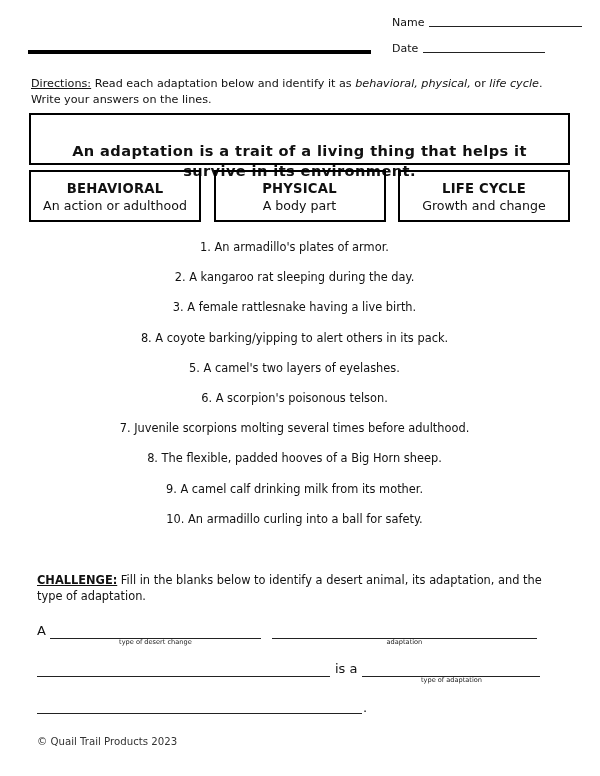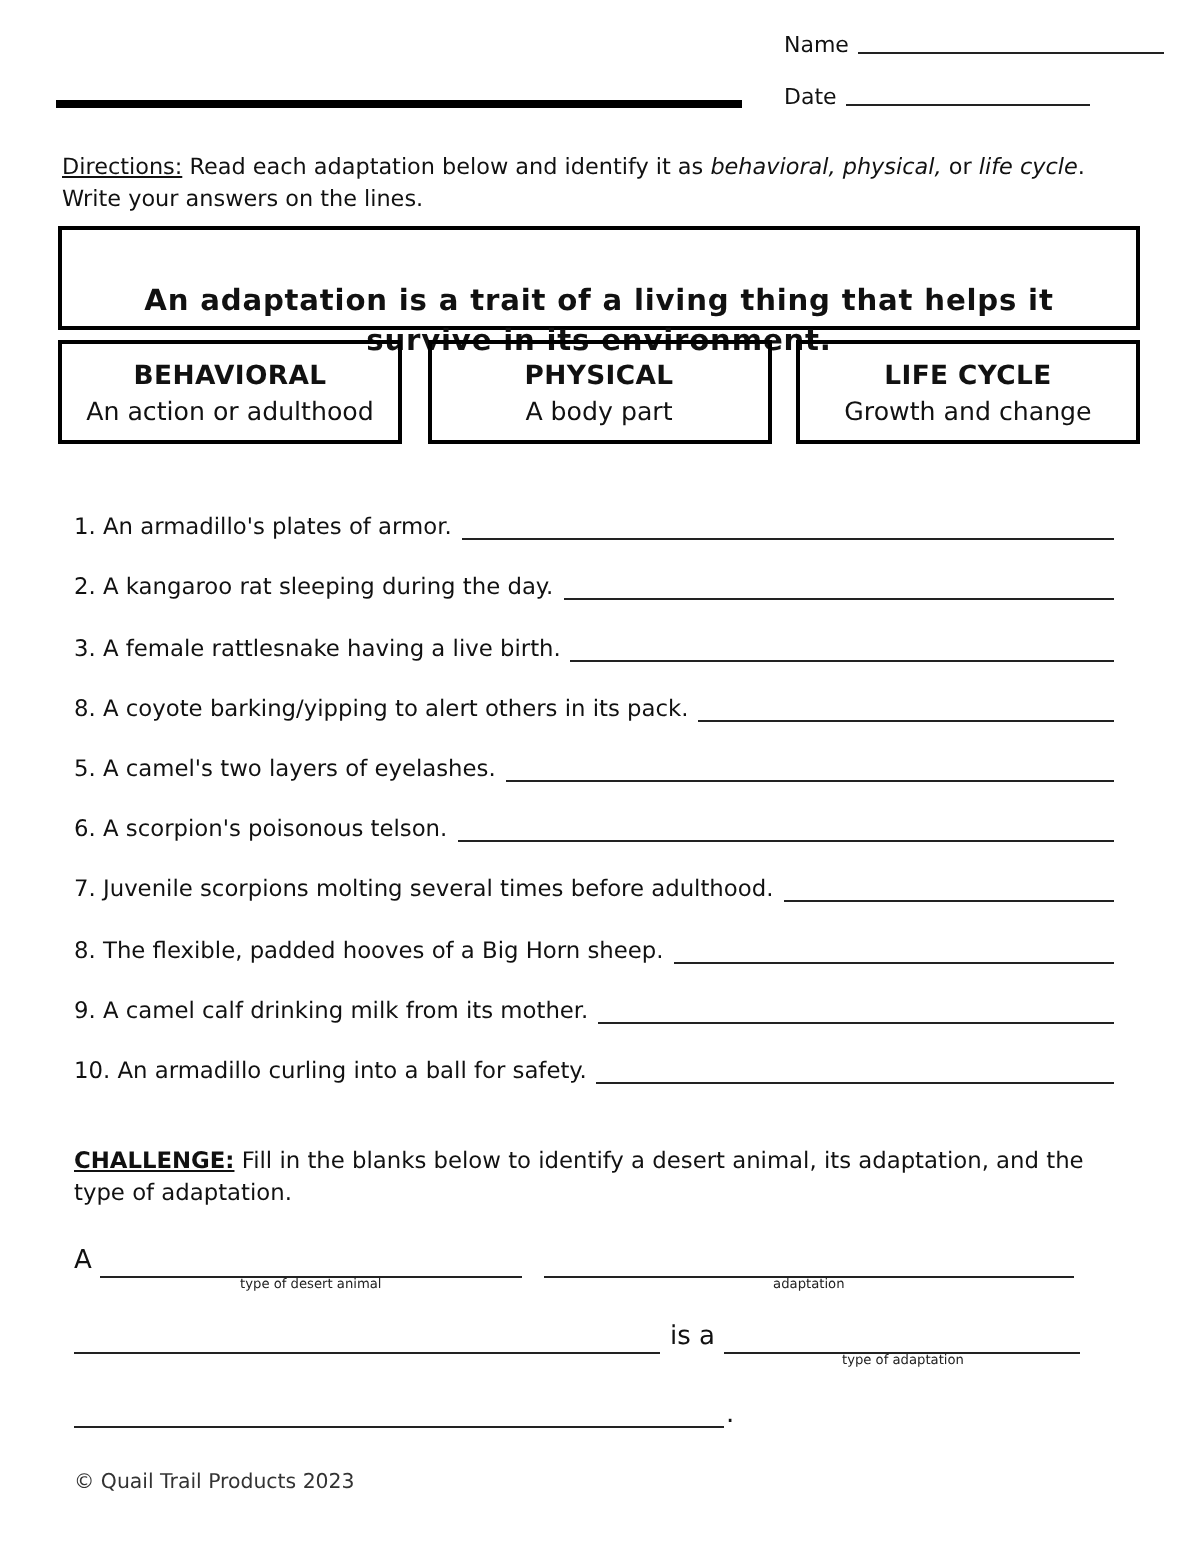--- a/index.html
+++ b/index.html
@@ -146,22 +146,23 @@
 
   
   .questions {
     position: absolute;
     left: 37px;
     top: 240px;
     width: 520px;
   }
   .q-row {
     display: flex;
-    align-items: flex-end;
+    align-items: center;
     height: 30.2px;
+    flex-direction: column;
   }
   .q-text {
     font-size: 11.4px;
     line-height: 14px;
     white-space: nowrap;
     margin-right: 5px;
   }
   .q-line {
     flex: 1 1 auto;
     border-bottom: 1.1px solid #222;
@@ -339,21 +340,21 @@
     </div>
   </div>
 
   <div class="challenge-text">
     <u>CHALLENGE:</u><span> Fill in the blanks below to identify a desert animal, its adaptation, and the type of adaptation.</span>
   </div>
 
   <div class="cl-row1">
     <span class="cl-lead">A</span>
     <span class="blank b-animal">
-      <span class="blank-label">type of desert animal</span>
+      <span class="blank-label">type of desert change</span>
     </span>
     <span class="blank b-adapt">
       <span class="blank-label">adaptation</span>
     </span>
   </div>
 
   <div class="cl-row2">
     <span class="blank b-long"></span>
     <span class="cl-mid">is a</span>
     <span class="blank b-type">

